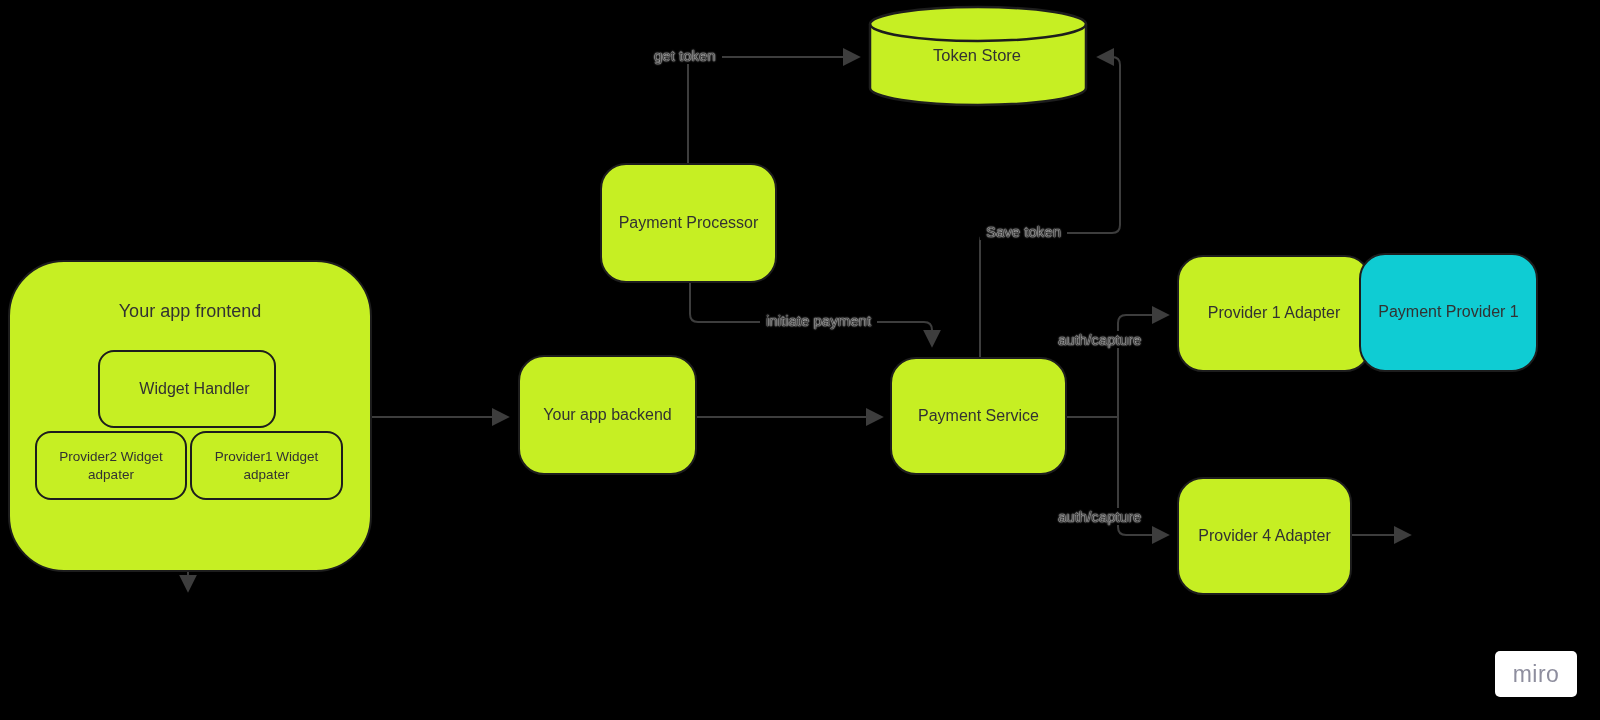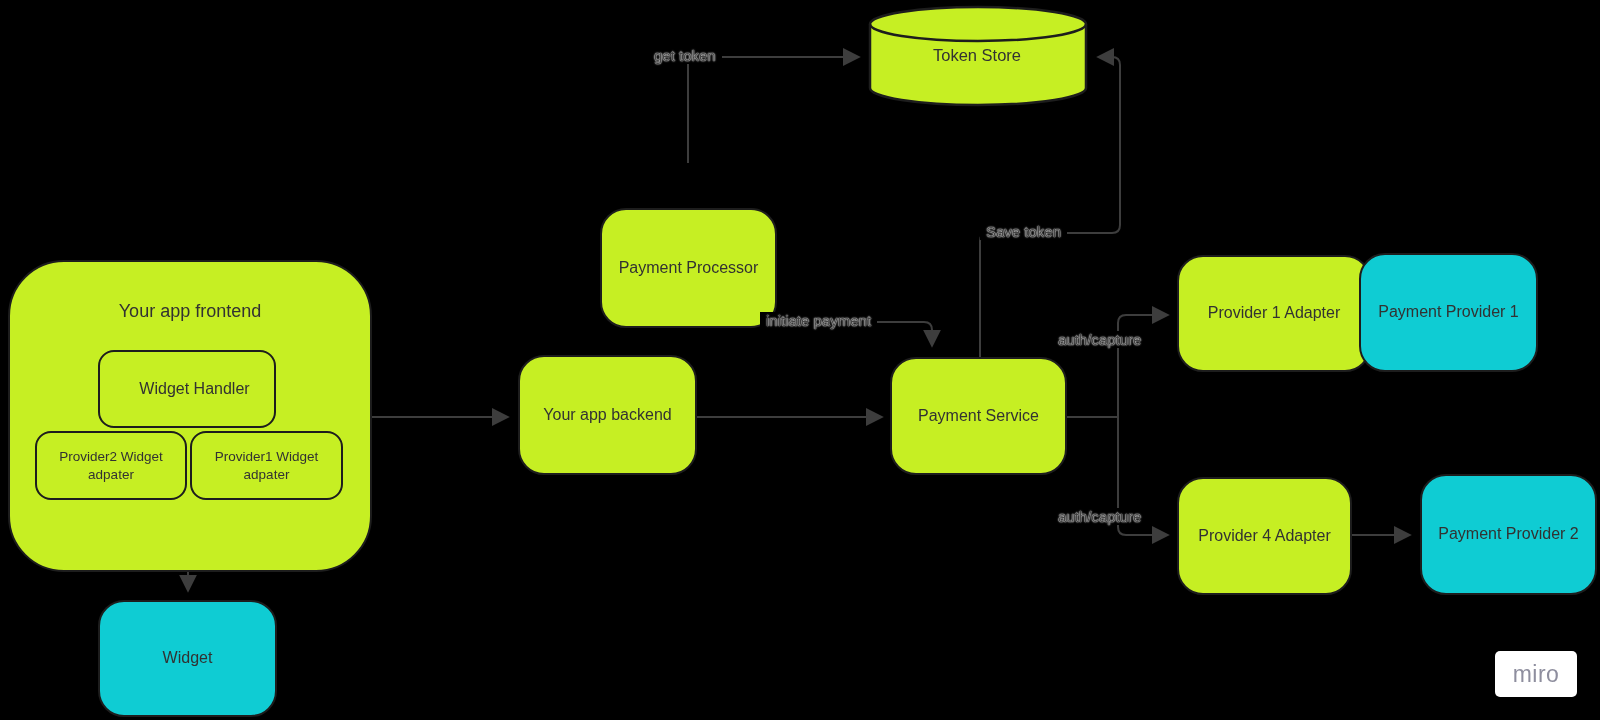--- a/index.html
+++ b/index.html
@@ -21,21 +21,21 @@
   .node.cyan{background:var(--cyan);}
   .node.sub{background:transparent;border-width:2px;border-radius:16px;}
   .node--frontend{left:8px;top:260px;width:364px;height:312px;border-radius:56px;
                   align-items:flex-start;}
   .frontend-title{position:absolute;left:0;right:0;top:38px;text-align:center;font-size:18px;}
   .node--widget-handler{left:98px;top:350px;width:178px;height:78px;font-size:16px;padding-left:15px;}
   .node--provider2-widget{left:35px;top:431px;width:152px;height:69px;font-size:13.5px;padding:12px 12px;}
   .node--provider1-widget{left:190px;top:431px;width:153px;height:69px;font-size:13.5px;padding:0 12px;}
   .node--widget{left:98px;top:600px;width:179px;height:117px;}
   .node--backend{left:518px;top:355px;width:179px;height:120px;}
-  .node--processor{left:600px;top:163px;width:177px;height:120px;margin-top:45px;}
+  .node--processor{left:600px;top:163px;width:177px;height:120px;}
   .node--payment-service{left:890px;top:357px;width:177px;height:118px;}
   .node--p1-adapter{left:1177px;top:255px;width:194px;height:117px;text-align:center;}
   .node--pp1{left:1359px;top:253px;width:179px;height:119px;}
   .node--p2-adapter{left:1177px;top:477px;width:175px;height:118px;}
   .node--pp2{left:1420px;top:474px;width:177px;height:121px;}
   .token-label{position:absolute;left:877px;top:46px;width:200px;text-align:center;
                color:var(--node-text);font-size:16.5px;}
   .elabel{position:absolute;background:var(--bg);color:var(--label-text);font-size:15px;
           padding:0 6px;white-space:nowrap;
           text-shadow:0 0 2px #ffffff,0 0 1px #ffffff;}
@@ -85,44 +85,38 @@
   <div class="node sub node--widget-handler">
     <span>Widget Handler</span>
   </div>
   <div class="node sub node--provider2-widget">
     <span>Provider2 Widget adpater</span>
   </div>
   <div class="node sub node--provider1-widget">
     <span>Provider1 Widget adpater</span>
   </div>
 
-  <div class="node cyan node--widget">
-    <span>Widget</span>
-  </div>
   <div class="node node--backend">
     <span>Your app backend</span>
   </div>
   <div class="node node--processor">
     <span>Payment Processor</span>
   </div>
   <div class="node node--payment-service">
     <span>Payment Service</span>
   </div>
   <div class="node node--p1-adapter">
     <span>Provider 1 Adapter</span>
   </div>
   <div class="node cyan node--pp1">
     <span>Payment Provider 1</span>
   </div>
   <div class="node node--p2-adapter">
     <span>Provider 4 Adapter</span>
   </div>
-  <div class="node cyan node--pp2">
-    <span>Payment Provider 2</span>
-  </div>
 
   <div class="elabel elabel--get-token">get token</div>
   <div class="elabel elabel--initiate">initiate payment</div>
   <div class="elabel elabel--save">Save token</div>
   <div class="elabel elabel--auth-top">auth/capture</div>
   <div class="elabel elabel--auth-bottom">auth/capture</div>
 
   <div class="watermark">
     <span>miro</span>
   </div>

